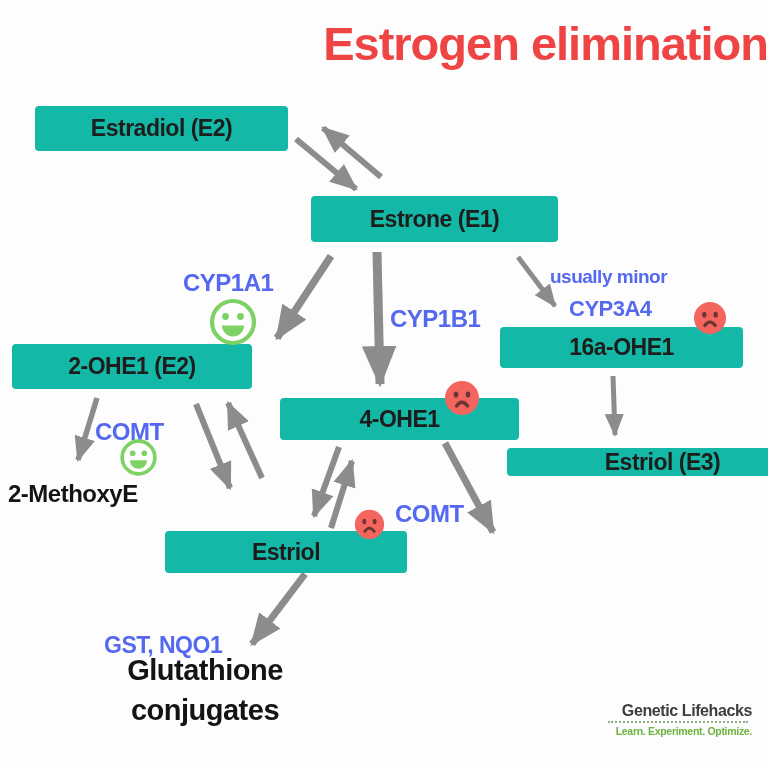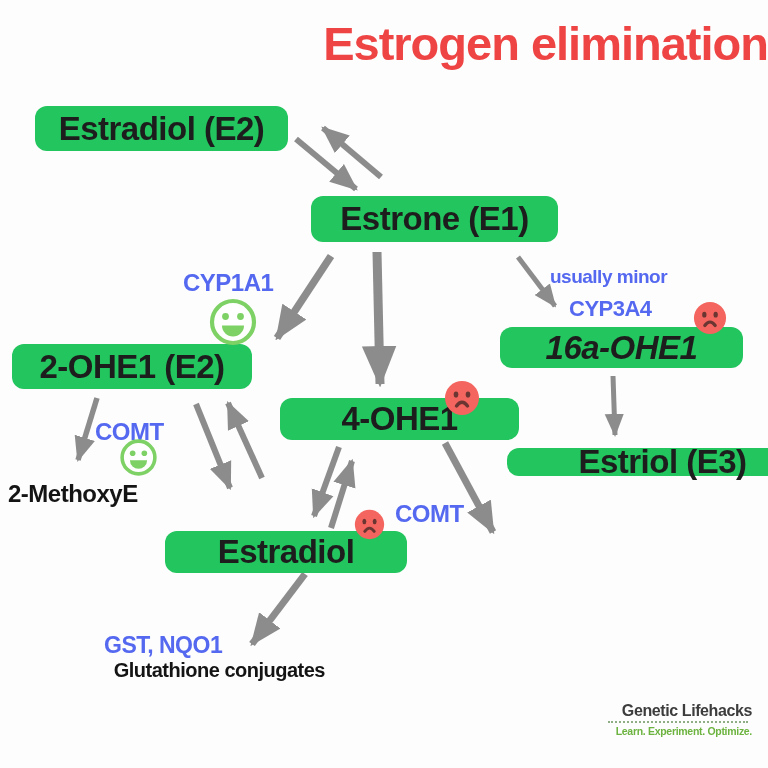--- a/index.html
+++ b/index.html
@@ -6,23 +6,23 @@
   #canvas{
     position:relative;width:768px;height:768px;background:#fdfdfd;overflow:hidden;
     font-family:"Liberation Sans","DejaVu Sans",sans-serif;
   }
   .title{
     position:absolute;left:0;top:16px;width:768px;text-align:right;
     font-size:47px;font-weight:bold;letter-spacing:-1px;color:#ef4444;
   }
   .arrows{position:absolute;left:0;top:0;width:768px;height:768px;}
   .node{
-    position:absolute;background:#22c55e;border-radius:12px;
+    position:absolute;background:#14b8a6;border-radius:4px;
     display:flex;align-items:center;justify-content:center;
-    font-weight:bold;color:#1d1d1d;font-size:33px;letter-spacing:-0.5px;
+    font-weight:bold;color:#1d1d1d;font-size:23px;letter-spacing:-0.5px;
   }
   .enzyme{
     position:absolute;color:#5468f0;font-weight:bold;font-size:24px;letter-spacing:-0.5px;
     white-space:nowrap;
     margin-top:16px;
   }
   .plaintext{
     position:absolute;color:#141414;font-weight:bold;letter-spacing:-0.5px;
   }
   .face{position:absolute;}
@@ -72,34 +72,35 @@
   </div>
   <div class="node" style="left:311px;top:196px;width:247px;height:46px;">
     <span>Estrone (E1)</span>
   </div>
   <div class="node" style="left:12px;top:344px;width:240px;height:45px;">
     <span>2-OHE1 (E2)</span>
   </div>
   <div class="node" style="left:280px;top:398px;width:239px;height:42px;">
     <span>4-OHE1</span>
   </div>
-  <div class="node" style="left:500px;top:327px;width:243px;height:41px;font-style:italic;">
+  <div class="node" style="left:500px;top:327px;width:243px;height:41px;">
     <span>16a-OHE1</span>
   </div>
   <div class="node" style="left:507px;top:448px;width:243px;height:28px;padding-left:34px;">
     <span>Estriol (E3)</span>
   </div>
   <div class="node" style="left:165px;top:531px;width:242px;height:42px;">
-    <span>Estradiol</span>
+    <span>Estriol</span>
   </div>
 
   <div class="plaintext" style="left:8px;top:480px;font-size:24px;">2-MethoxyE</div>
-  <div class="plaintext" style="left:85px;top:650px;width:240px;text-align:right;font-size:20px;line-height:40px;">Glutathione conjugates</div>
+  <div class="plaintext" style="left:85px;top:650px;width:240px;text-align:center;font-size:29px;line-height:40px;">Glutathione conjugates</div>
 
   <div class="enzyme" style="left:183px;top:253px;">CYP1A1</div>
+  <div class="enzyme" style="left:390px;top:289px;">CYP1B1</div>
   <div class="enzyme" style="left:550px;top:250px;font-size:19px;">usually minor</div>
   <div class="enzyme" style="left:569px;top:280px;font-size:22px;">CYP3A4</div>
   <div class="enzyme" style="left:95px;top:402px;">COMT</div>
   <div class="enzyme" style="left:395px;top:484px;">COMT</div>
   <div class="enzyme" style="left:104px;top:616px;font-size:23px;">GST, NQO1</div>
 
   <div class="face" style="left:208px;top:297px;width:50px;height:50px;">
     <svg width="50" height="50" viewBox="0 0 50 50">
       <circle cx="25" cy="25" r="21" fill="#ffffff" stroke="#7ed165" stroke-width="4.2"></circle>
       <circle cx="17.5" cy="19.5" r="3.4" fill="#7ed165"></circle>

